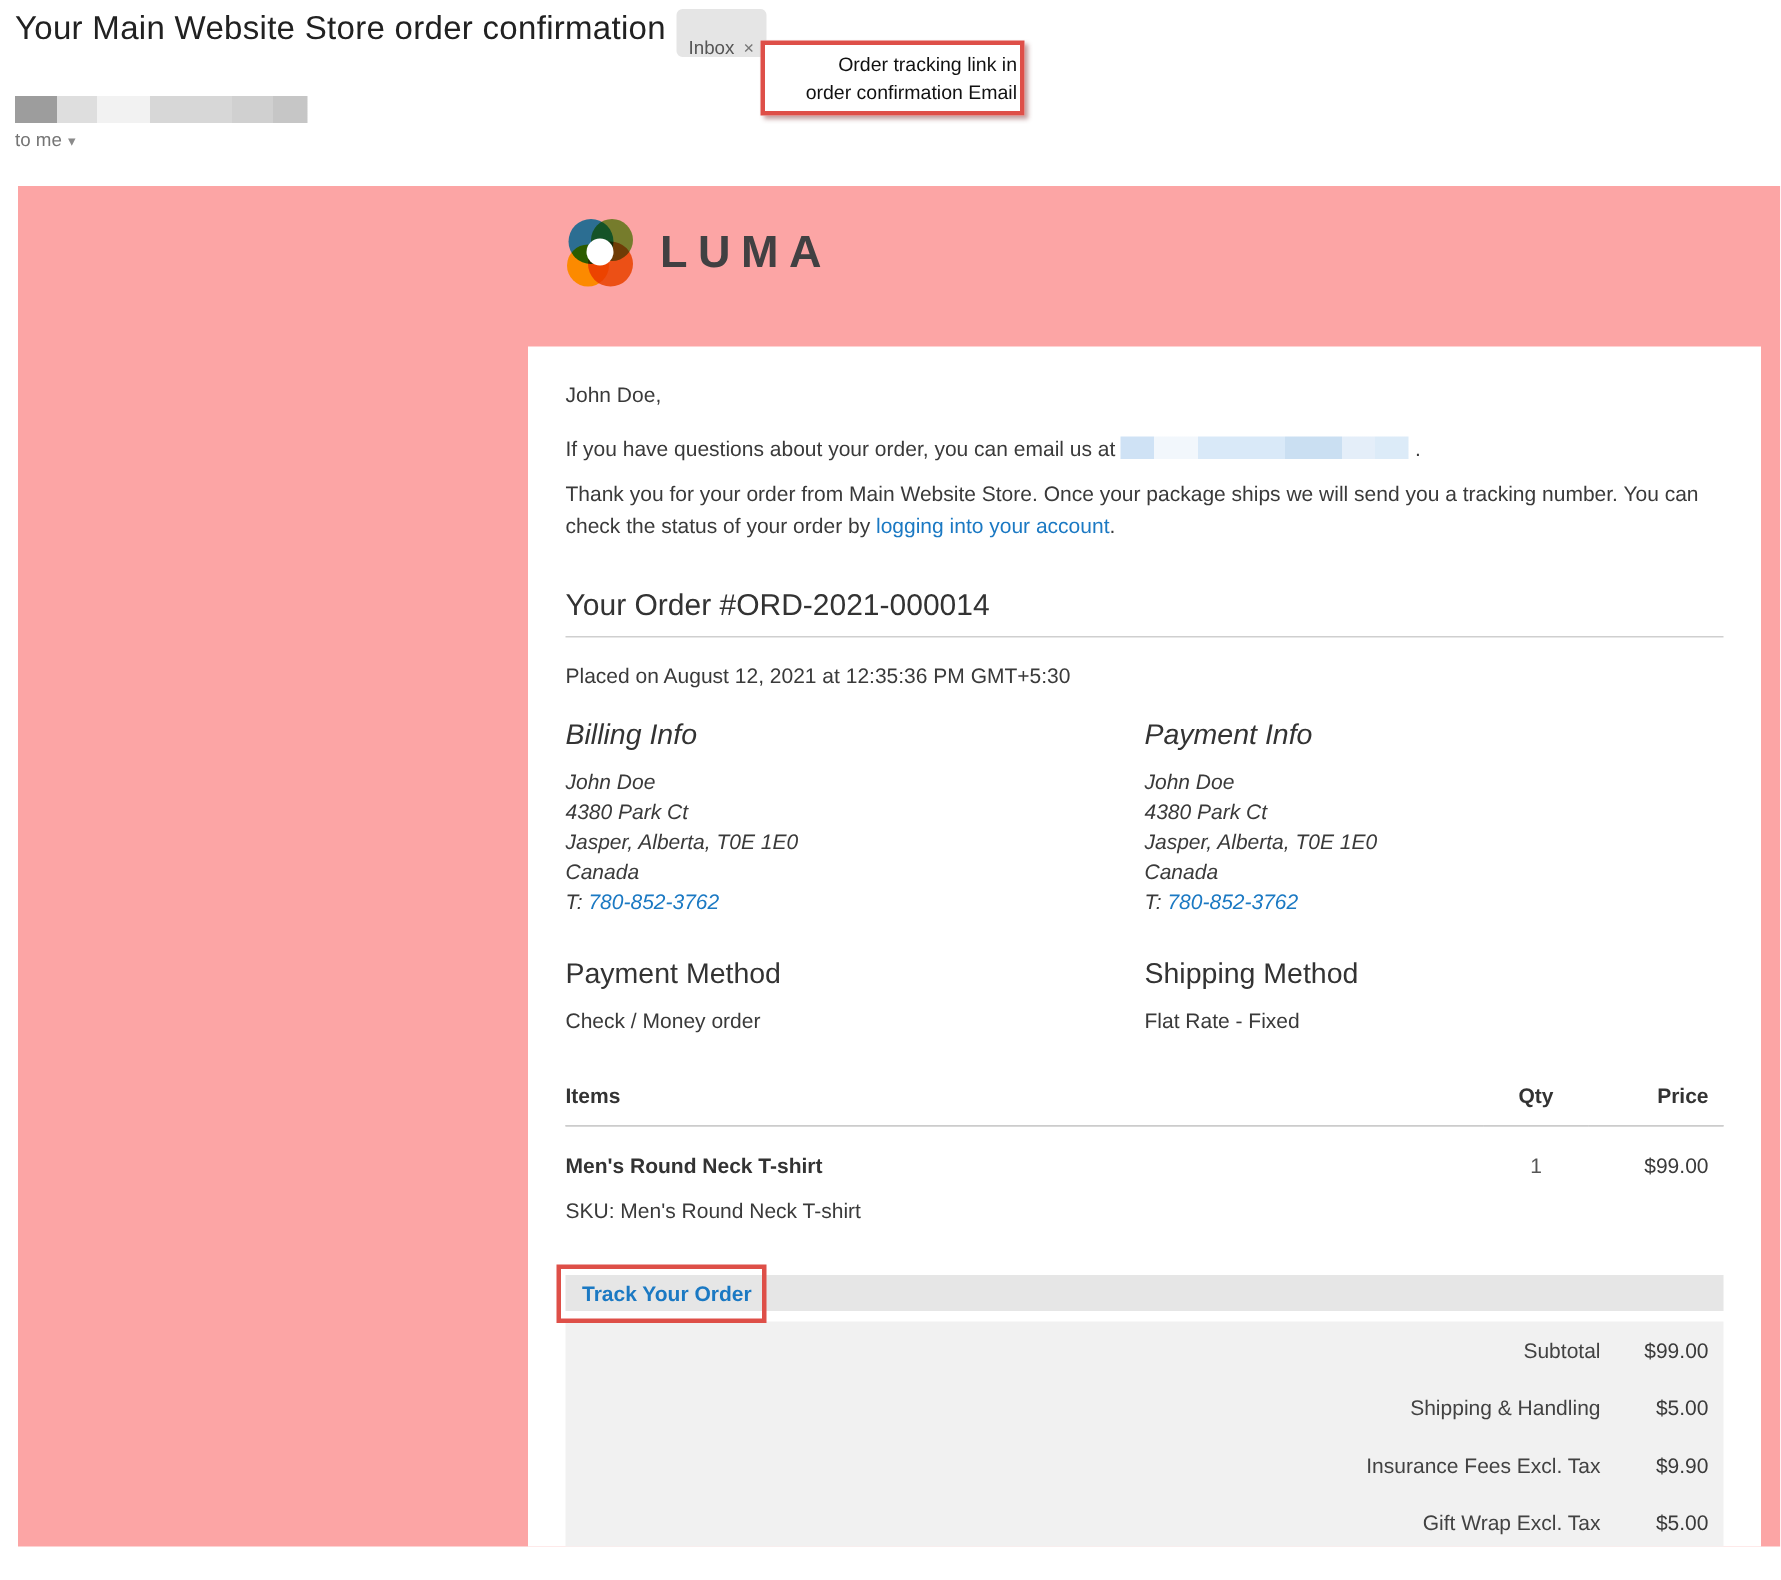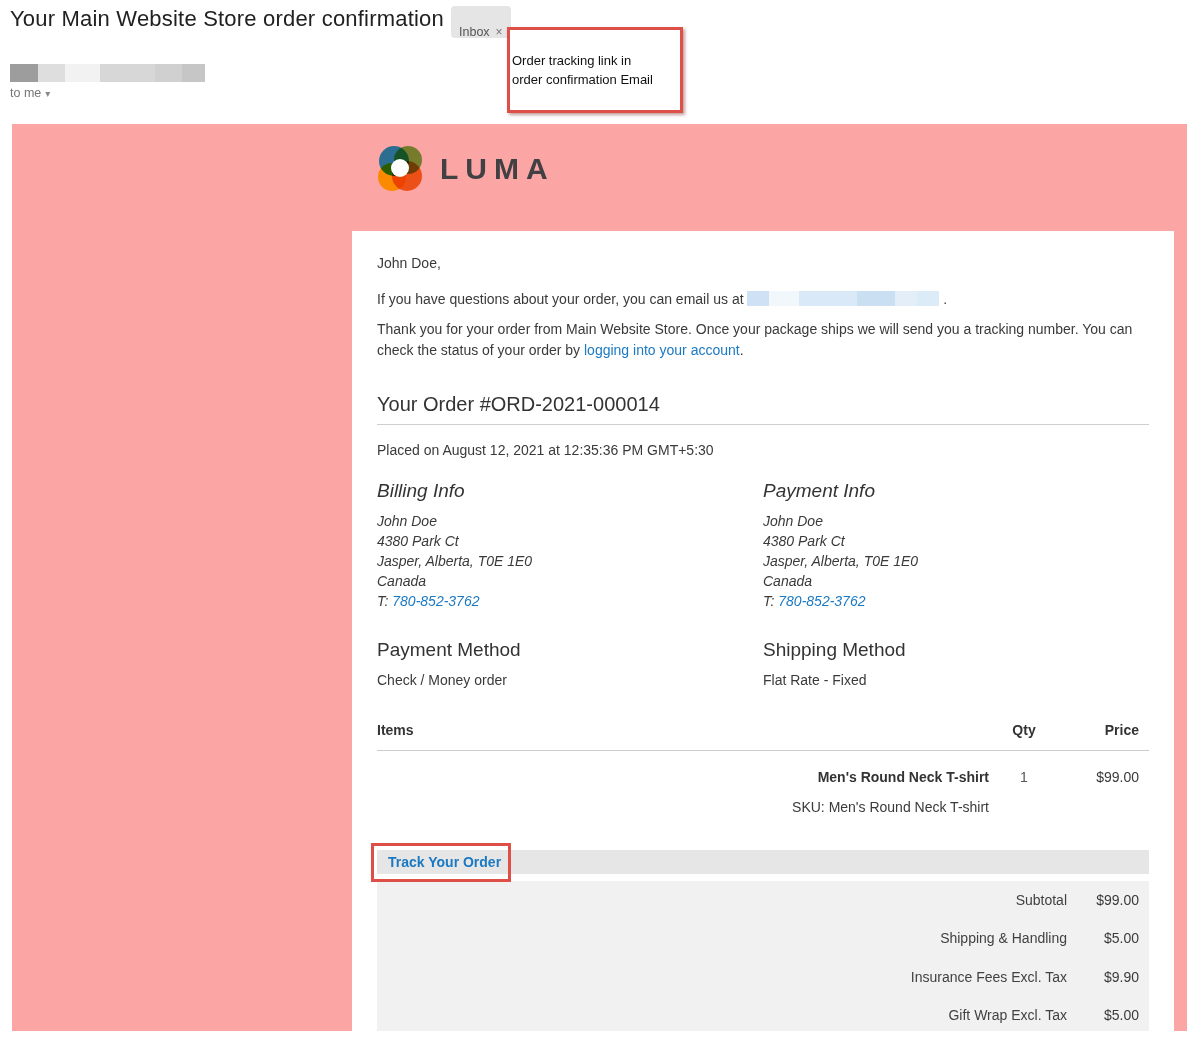--- a/index.html
+++ b/index.html
@@ -7,21 +7,21 @@
   .page { position:relative; width:1187px; height:1031px; overflow:hidden; background:#fff; }
 
   
   .subject { position:absolute; left:10px; top:6px; font-size:22px; color:#212121; letter-spacing:.2px; }
   .subject-row { white-space:nowrap; }
   .inbox-chip { position:absolute; left:451px; top:6px; background:#e5e5e5; border-radius:4px;
                 height:20px; line-height:20px; padding:16px 8px; font-size:12.5px; color:#555; }
   .inbox-chip .x { color:#777; margin-left:6px; font-size:12px; cursor:pointer; }
   .annotation-top { position:absolute; left:507px; top:27px; width:176px; background:#fff;
                     border:3px solid #de4f48; box-shadow:2px 2px 3px rgba(120,40,40,.45);
-                    padding:21px 2px; text-align:left; font-size:13px; line-height:19px; color:#111; }
+                    padding:3px 2px; text-align:right; font-size:13px; line-height:19px; color:#111; }
   .sender-redacted { position:absolute; left:10px; top:64px; width:195px; height:18px;
       background:linear-gradient(90deg,#9d9d9d 0 28px,#dedede 28px 55px,#f2f2f2 55px 90px,
       #d7d7d7 90px 145px,#d0d0d0 145px 172px,#c6c6c6 172px 196px,#bdbdbd 196px 230px,
       #c9c9c9 230px 262px,#ededed 262px 100%); }
   .to-me { position:absolute; left:10px; top:86px; font-size:12.5px; color:#757575; }
   .to-me .caret { font-size:10px; color:#8a8a8a; margin-left:4px; }
 
   
   .email-bg { position:absolute; left:12px; top:124px; width:1175px; height:940px; background:#fca5a5; }
 
@@ -50,21 +50,21 @@
   .sec-title { font-size:19px; font-weight:400; color:#333; line-height:24px; }
   .addr { margin-top:8px; line-height:20px; }
   .method-grid { display:grid; grid-template-columns:386px 1fr; margin-top:27px; }
   .method-value { margin-top:8px; line-height:20px; }
 
   table.items { width:100%; border-collapse:collapse; margin-top:30px; }
   table.items th { font-size:14px; font-weight:700; color:#333; text-align:left; padding:0 0 9px;
                    border-bottom:1px solid #ccc; }
   table.items th.c-qty { text-align:center; width:70px; }
   table.items th.c-price { text-align:right; width:90px; padding-right:10px; }
-  table.items td { vertical-align:top; padding-top:16px;text-align:right; }
+  table.items td { vertical-align:top; padding-top:16px; }
   table.items td.c-qty { text-align:center; color:#555; }
   table.items td.c-price { text-align:right; padding-right:10px; color:#3a3a3a; }
   .item-name { font-weight:700; color:#333; }
   .item-sku { margin-top:9px; color:#3a3a3a; }
 
   .track-band { position:relative; margin-top:32px; height:24px; line-height:24px;
                 background:#e6e6e6; padding-left:11px; }
   .track-band .lnk { font-weight:700; font-size:14px; }
   .annotation-track { position:absolute; left:-6px; top:-7px; width:140px; height:39px;
                       border:3px solid #de4f48; pointer-events:none; }

